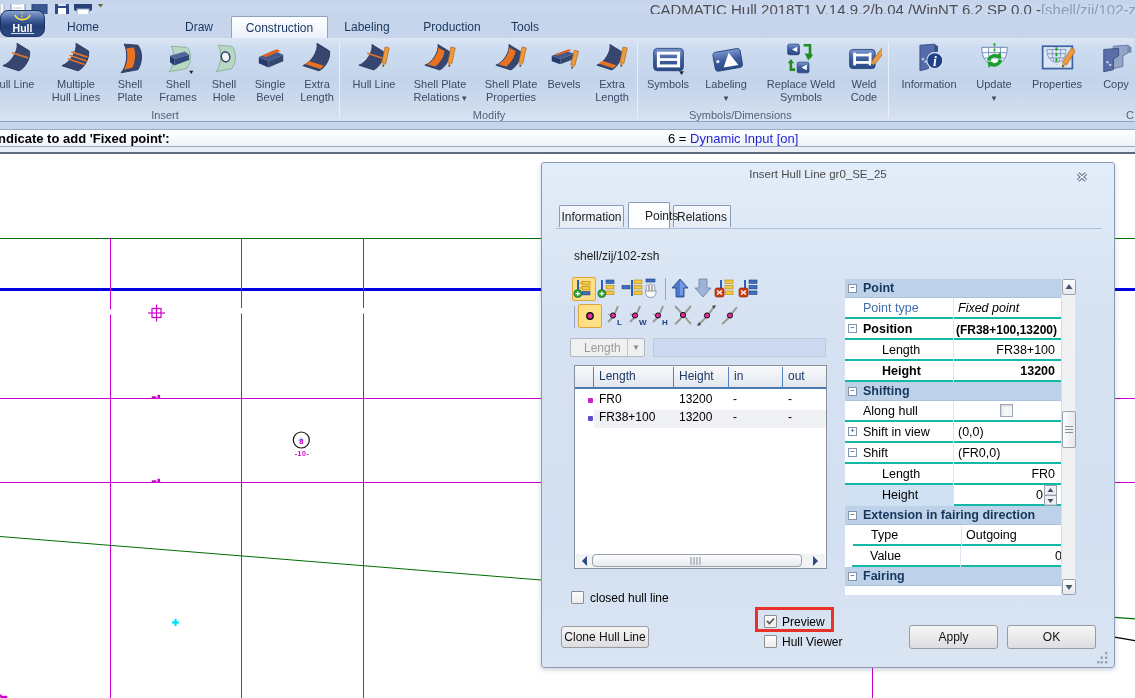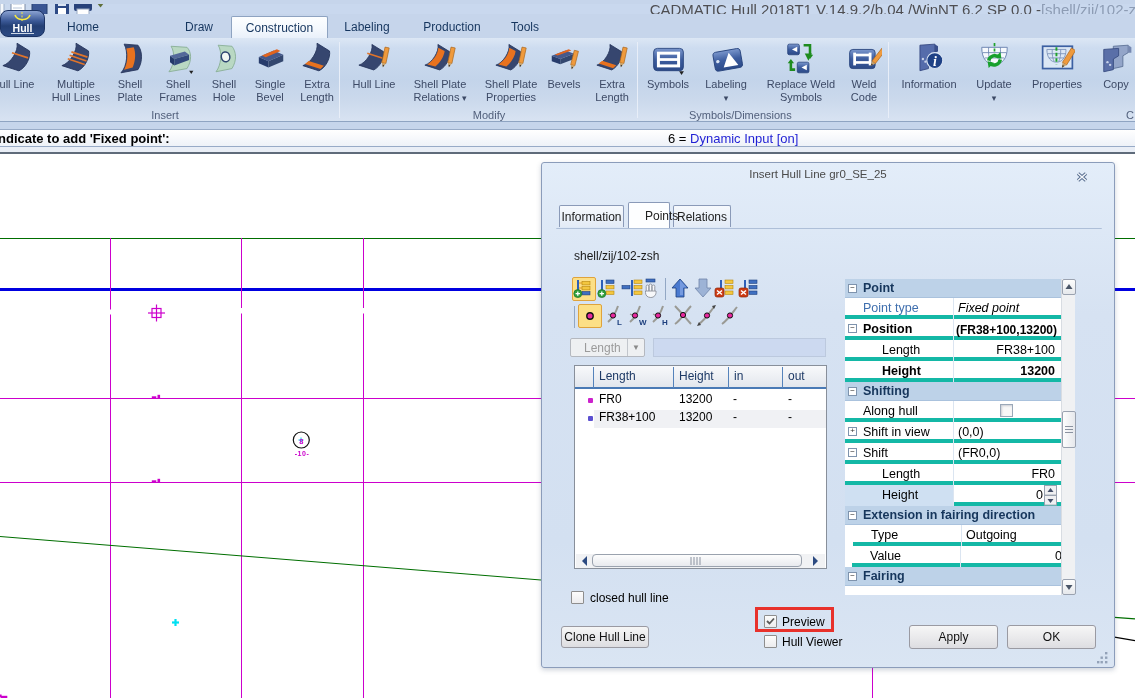--- a/index.html
+++ b/index.html
@@ -13,21 +13,21 @@
 .rbtn { position:absolute; top:3px; width:58px; height:76px; text-align:center; }
 .rbtn .ric { display:block; margin:1px auto 0; width:35px; height:34px; }
 .rbtn .rlb { font-size:11px; line-height:13px; color:#3d4a66; margin-top:2px; }
 .gsep { position:absolute; top:4px; width:1px; height:76px; background:#aabbd4; border-right:1px solid #e8eef8; }
 .glabel { position:absolute; top:71px; width:100px; text-align:center; font-size:11px; color:#52607c; }
 #promptbar { left:0; top:129px; width:1135px; height:18px; background:linear-gradient(#ffffff,#eef2f8); border-top:1px solid #98abc7; border-bottom:1px solid #98abc7; font-size:12px; }
 #canvas { left:0; top:154px; width:1135px; height:544px; background:#ffffff; }
 svg { display:block; }
 .pgh { position:absolute; left:0; width:216px; height:19px; background:#bdd2e8; color:#16365c; line-height:19px; border-bottom:1px solid #aac2dd; }
 .pgh b { margin-left:18px; }
-.pgr { position:absolute; left:0; width:216px; height:21px; line-height:20px; border-bottom:4px solid #14b8a6; }
+.pgr { position:absolute; left:0; width:216px; height:21px; line-height:20px; border-bottom:2px solid #14b8a6; }
 .pgl { position:absolute; left:18px; top:0; width:91px; height:21px; }
 .pgl.pgi { left:0; padding-left:37px; width:109px; border-right:1px solid #dbe5f1; box-sizing:border-box; }
 .pgr .pgl:not(.pgi) { left:0; padding-left:18px; width:109px; border-right:1px solid #dbe5f1; box-sizing:border-box; }
 .pgv { position:absolute; left:113px; top:0; }
 .pgvr { position:absolute; right:6px; top:0; }
 .pgbox, .pgbox2 { position:absolute; left:3px; top:5px; width:9px; height:9px; box-sizing:border-box; background:#fff; border:1px solid #7e93ad; font-size:8px; line-height:6px; text-align:center; color:#333; font-weight:normal; }
 </style>
 </head>
 <body>
 

